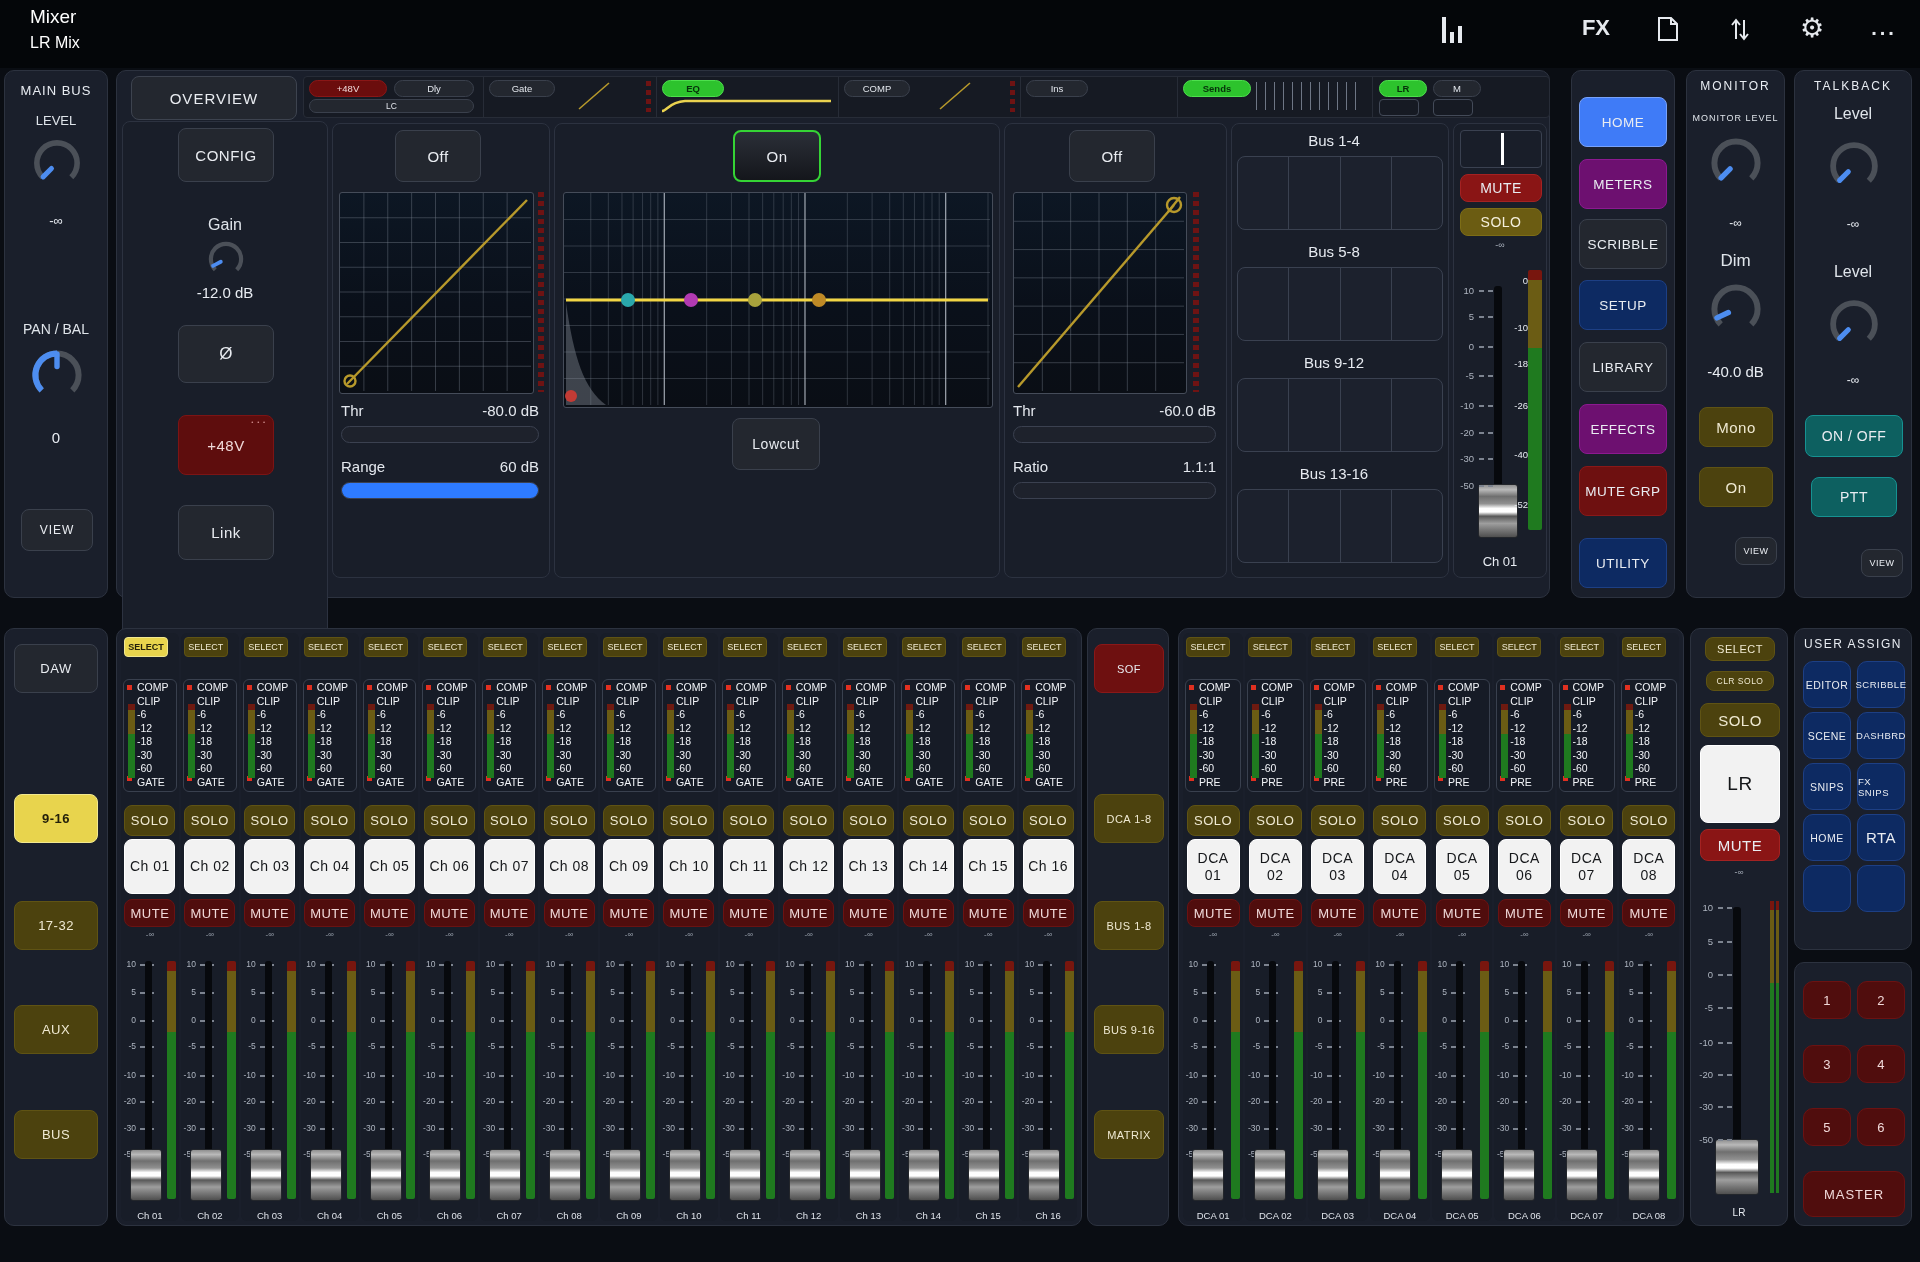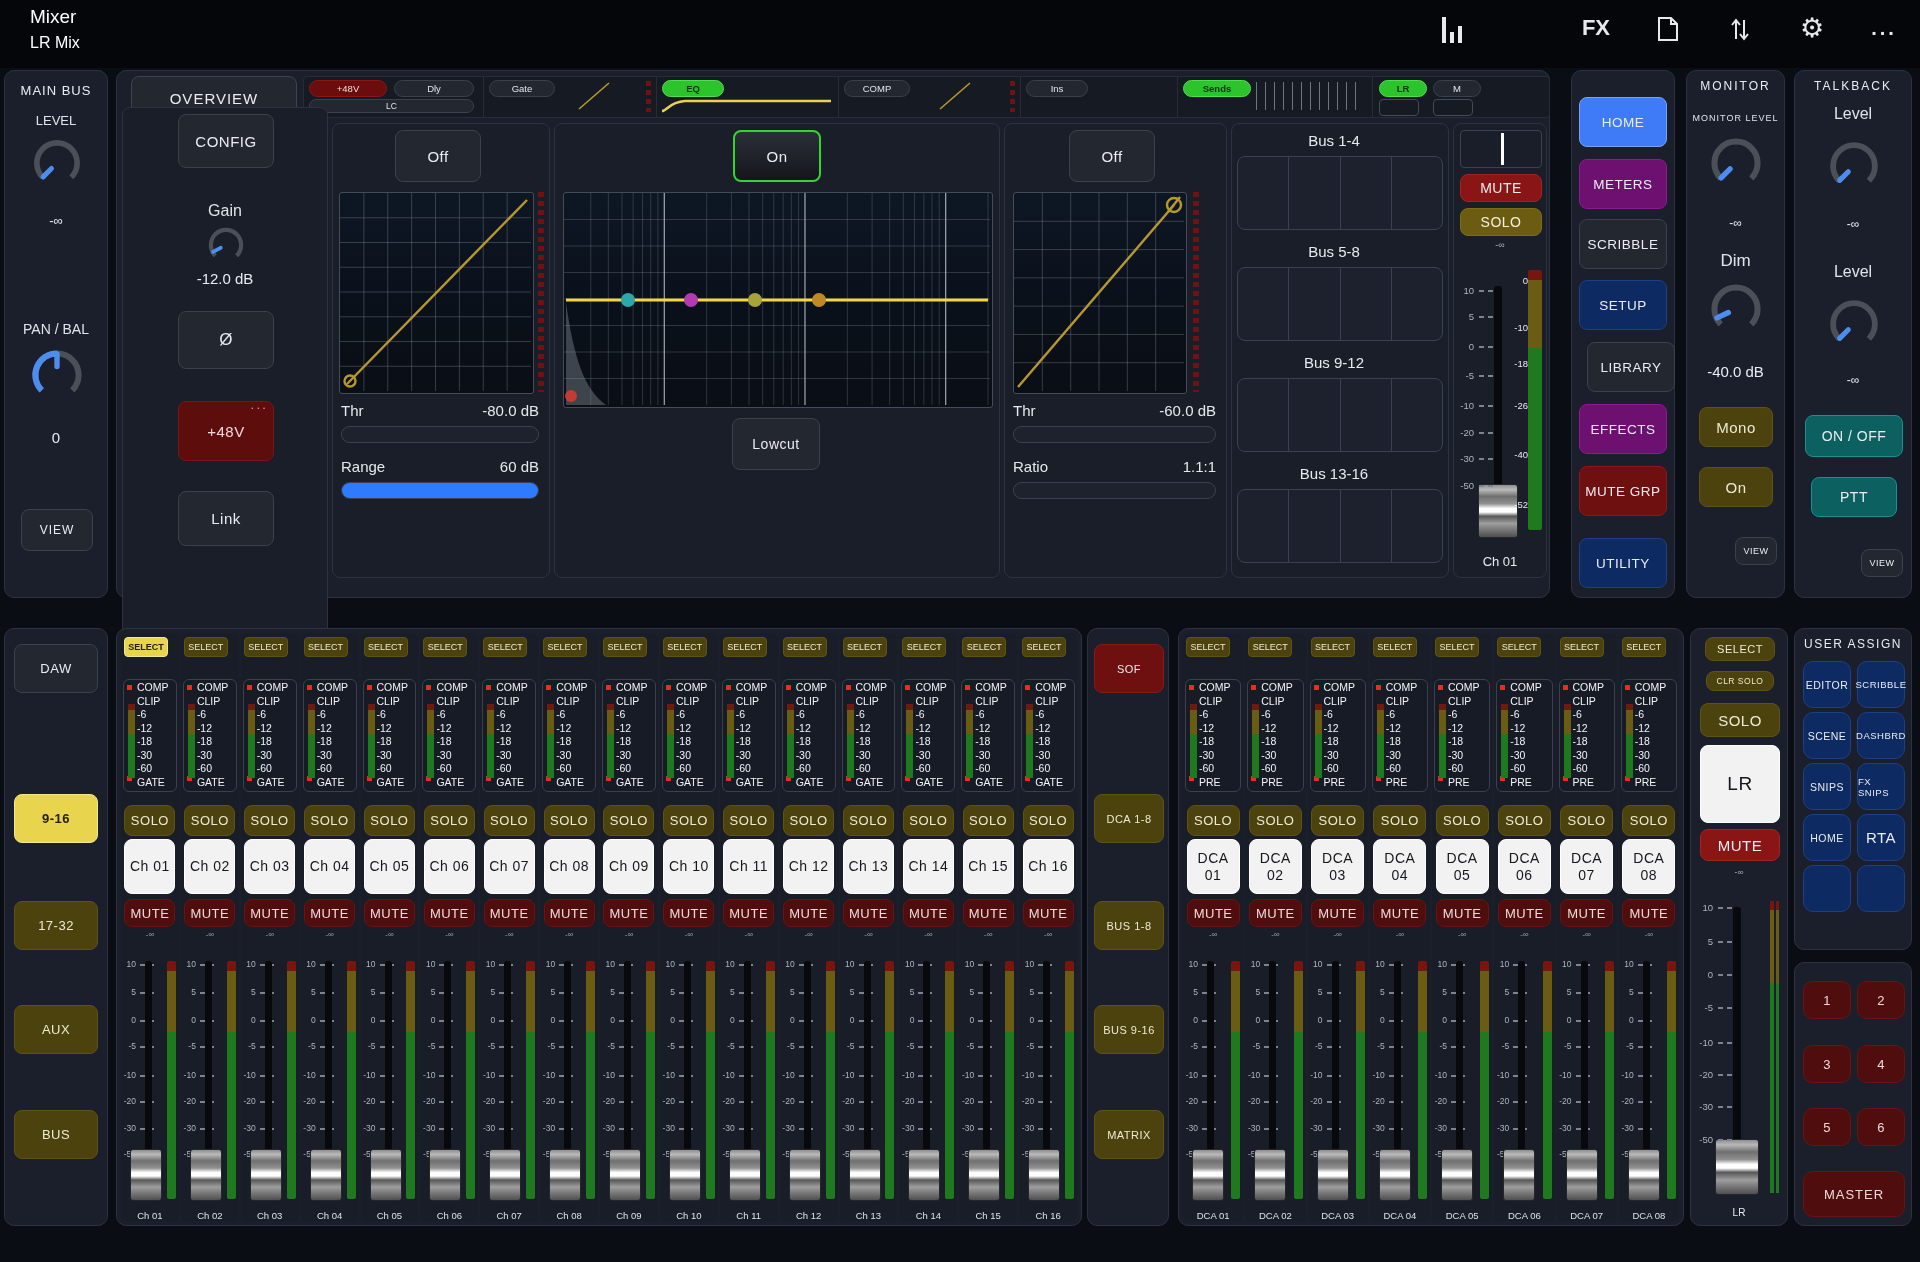--- a/index.html
+++ b/index.html
@@ -200,21 +200,21 @@
       <i class="msbars"></i>
     </div>
     <div class="ms-sec" style="width:177px">
       <span class="pill green" style="left:6px;top:3px;width:48px">LR</span>
       <span class="pill" style="left:60px;top:3px;width:48px">M</span>
       <i class="msbox" style="left:6px"></i>
       <i class="msbox" style="left:60px"></i>
     </div>
   </div>
 
-  <div class="sub" style="left:5px;top:36px;width:206px;height:555px">
+  <div class="sub" style="left:5px;top:50px;width:206px;height:555px">
     <div class="btn abs" style="left:55px;top:6px;width:96px;height:54px;font-size:15px">CONFIG</div>
     <div class="klabel" style="top:94px;font-size:16px">Gain</div>
     <div class="knob" style="left:82px;top:116px">
         <svg width="42" height="42" viewBox="0 0 100 100">
           <path d="M24.5 75.5 A36 36 0 1 1 75.5 75.5" fill="none" stroke="#4b5058" stroke-width="10"></path>
           <line x1="50" y1="36" x2="50" y2="15" stroke="#4d8df0" stroke-width="9" stroke-linecap="round" transform="rotate(-118 50 50)"></line>
         </svg>
       </div>
     <div class="kvalue" style="top:162px;font-size:15px">-12.0 dB</div>
     <div class="btn abs" style="left:55px;top:203px;width:96px;height:58px;font-size:17px">Ø</div>
@@ -441,21 +441,21 @@
       </div>
     <div class="kvalue" style="top:430px;font-size:13px">Ch 01</div>
   </div>
 </div>
 
 <div class="panel" id="nav" style="left:1571px;top:70px;width:104px;height:528px">
     <div class="btn abs blue" style="left: 7px; top: 26px; width: 88px; height: 50px; font-size: 13.5px;">HOME</div>
     <div class="btn abs purple" style="left: 7px; top: 88px; width: 88px; height: 50px; font-size: 13.5px;">METERS</div>
     <div class="btn abs " style="left: 7px; top: 148px; width: 88px; height: 50px; font-size: 13.5px;">SCRIBBLE</div>
     <div class="btn abs navy" style="left: 7px; top: 209px; width: 88px; height: 50px; font-size: 13.5px;">SETUP</div>
-    <div class="btn abs " style="left: 7px; top: 271px; width: 88px; height: 50px; font-size: 13.5px; margin-left: 8px;">LIBRARY</div>
+    <div class="btn abs " style="left: 7px; top: 271px; width: 88px; height: 50px; font-size: 13.5px;">LIBRARY</div>
     <div class="btn abs purple" style="left: 7px; top: 333px; width: 88px; height: 50px; font-size: 13.5px;">EFFECTS</div>
     <div class="btn abs red" style="left: 7px; top: 395px; width: 88px; height: 50px; font-size: 13.5px;">MUTE GRP</div>
     <div class="btn abs navy" style="left: 7px; top: 467px; width: 88px; height: 50px; font-size: 13.5px;">UTILITY</div>
   </div>
 
 <div class="panel" id="monitor" style="left:1686px;top:70px;width:99px;height:528px">
   <div class="ptitle" style="top:8px;font-size:12px;letter-spacing:2px">MONITOR</div>
   <div class="klabel" style="top:42px;font-size:9px;letter-spacing:1px">MONITOR LEVEL</div>
   <div class="knob" style="left:19px;top:62px">
       <svg width="60" height="60" viewBox="0 0 100 100">

